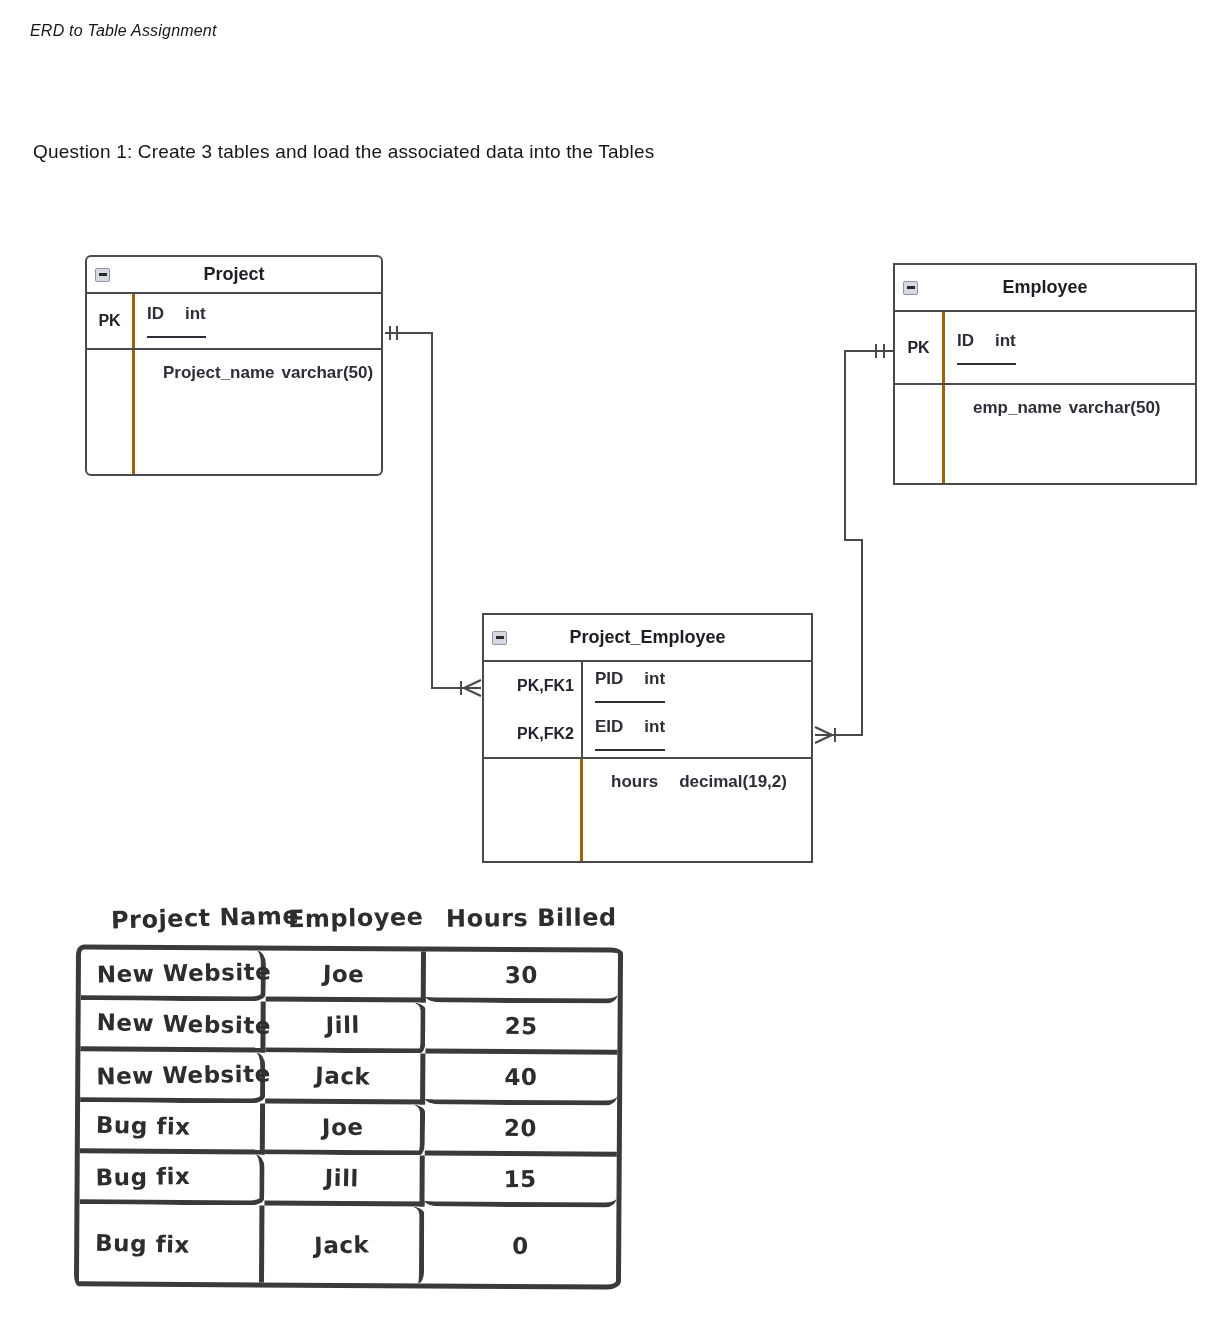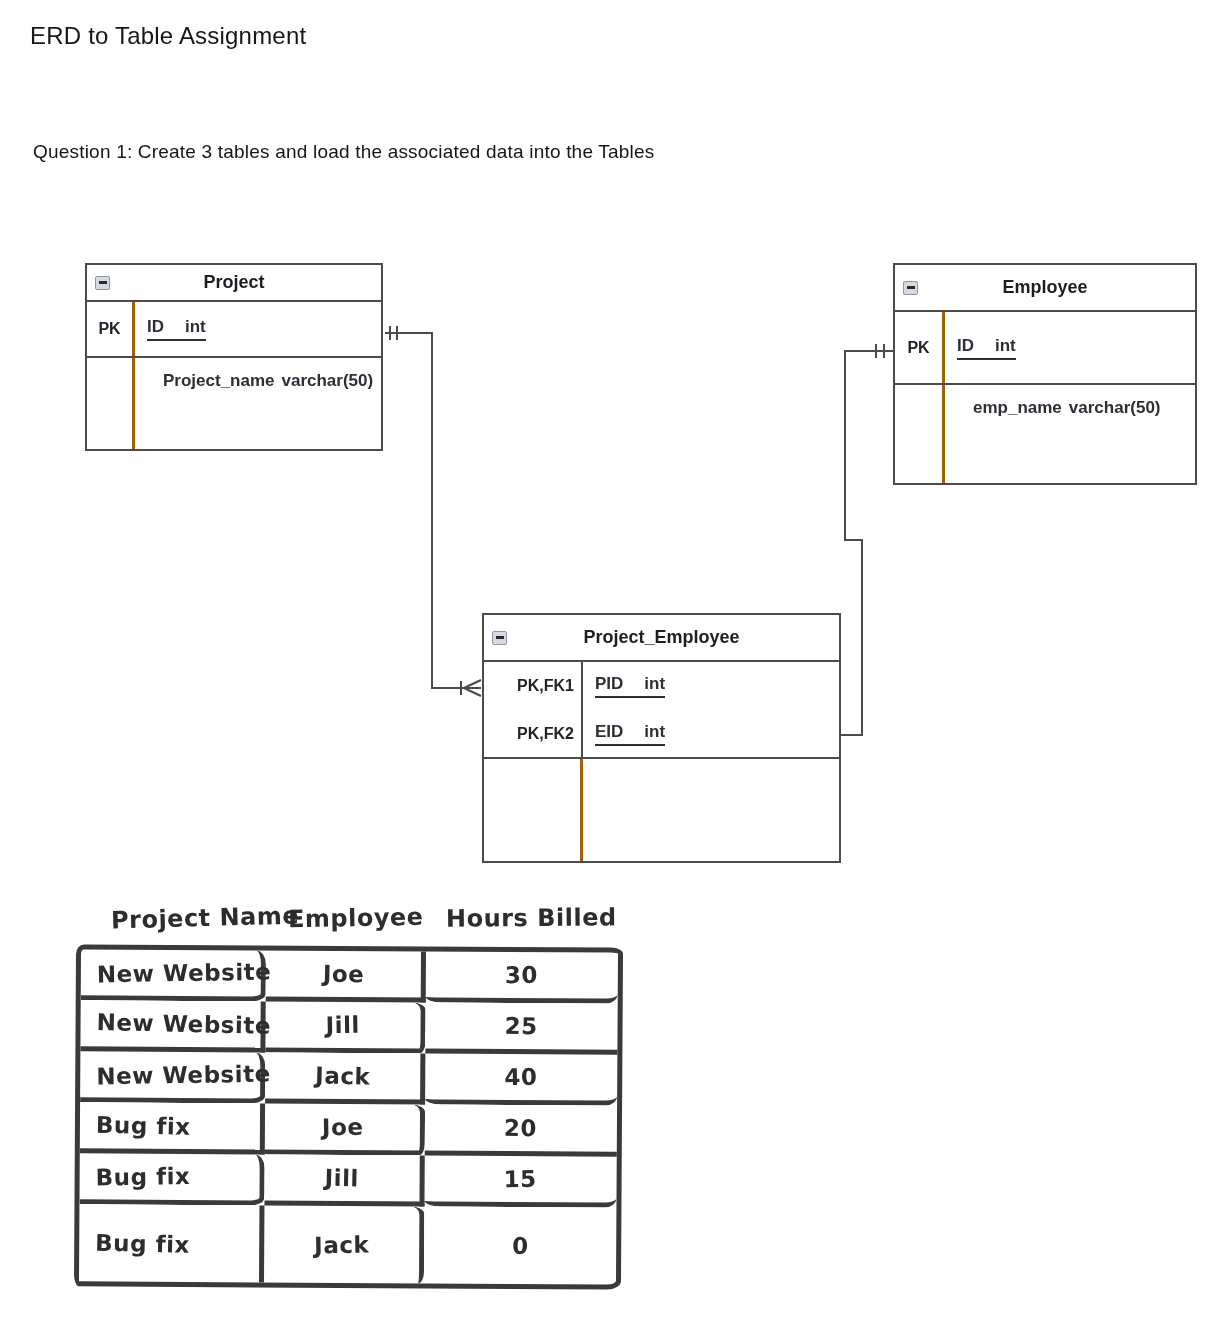--- a/index.html
+++ b/index.html
@@ -8,22 +8,23 @@
     width:1220px; height:1322px;
     position:relative;
     font-family:"Liberation Sans", sans-serif;
     color:#1f1f1f;
     overflow:hidden;
   }
 
   
   .doc-title {
     position:absolute; left:30px; top:22px;
-    font-size:24px; font-weight:400; color:#161616;
+    font-size:16px; font-weight:400; color:#161616;
     letter-spacing:0.2px;
+    font-style:italic;
   }
   .doc-question {
     position:absolute; left:33px; top:141px;
     font-size:19px; font-weight:400; color:#161616;
     letter-spacing:0.2px;
   }
 
   
   svg.connectors {
     position:absolute; left:0; top:0;
@@ -73,32 +74,32 @@
   }
   .kc.left { justify-content:flex-start; padding-left:13px;margin-left:20px; }
   .ac {
     display:flex; align-items:center;
     padding-left:12px;
     font-size:17px; font-weight:700; color:#2e2e38;
   }
   .ac.top { align-items:flex-start; padding-top:13px; }
   .attr-pair { display:inline-flex; gap:21px; }
   .attr-pair.narrow { gap:7px; }
-  .attr-pair.pk { border-bottom:2px solid #2e2e38; padding-bottom:2px; }
+  .attr-pair.pk { border-bottom:2px solid #2e2e38; padding-bottom:12px; }
   .row2 { display:grid; grid-template-columns:var(--kc) 1fr; height:48px; }
   .row2 > .kc { border-right:2px solid #4a4a4a; }
 
   
-  #ent-project  { left:85px;  top:263px; width:298px; height:188px; --kc:48px; }
+  #ent-project  { left:85px;  top:255px; width:298px; height:221px;border-radius:6px; --kc:48px; }
   #ent-project  .entity-header { height:37px; }
   #ent-project  .section.keys { height:56px; }
   #ent-employee { left:893px; top:263px; width:304px; height:222px; --kc:50px; }
   #ent-employee .entity-header { height:47px; }
   #ent-employee .section.keys { height:73px; }
-  #ent-pe       { left:482px; top:613px; width:359px; height:250px; --kc:99px; }
+  #ent-pe       { left:482px; top:613px; width:331px; height:250px; --kc:99px; }
   #ent-pe       .entity-header { height:47px; }
   #ent-pe       .section.keys { height:97px; display:block; }
 
   
   .sketch-wrap { position:absolute; left:73px; top:900px; width:560px; }
   .hand {
     font-family:"DejaVu Sans", sans-serif;
     font-weight:700; color:#2d2d2d; letter-spacing:0.5px;
   }
   .sk-header { position:absolute; top:4px; font-size:24px; white-space:nowrap; }
@@ -238,20 +239,26 @@
       <div class="ac">
         <span class="attr-pair pk">
           <span>EID</span>
           <span>int</span>
         </span>
       </div>
     </div>
   </div>
   <div class="section attrs">
     <div class="kc"></div>
+    <div class="ac top">
+      <span class="attr-pair">
+        <span>hours</span>
+        <span>decimal(19,2)</span>
+      </span>
+    </div>
   </div>
 </div>
 
 <div class="sketch-wrap">
   <div class="sk-header hand sk-h1">Project Name</div>
   <div class="sk-header hand sk-h2">Employee</div>
   <div class="sk-header hand sk-h3">Hours Billed</div>
 
   <div class="sk-table">
     <div class="sk-cell c1 hand">

